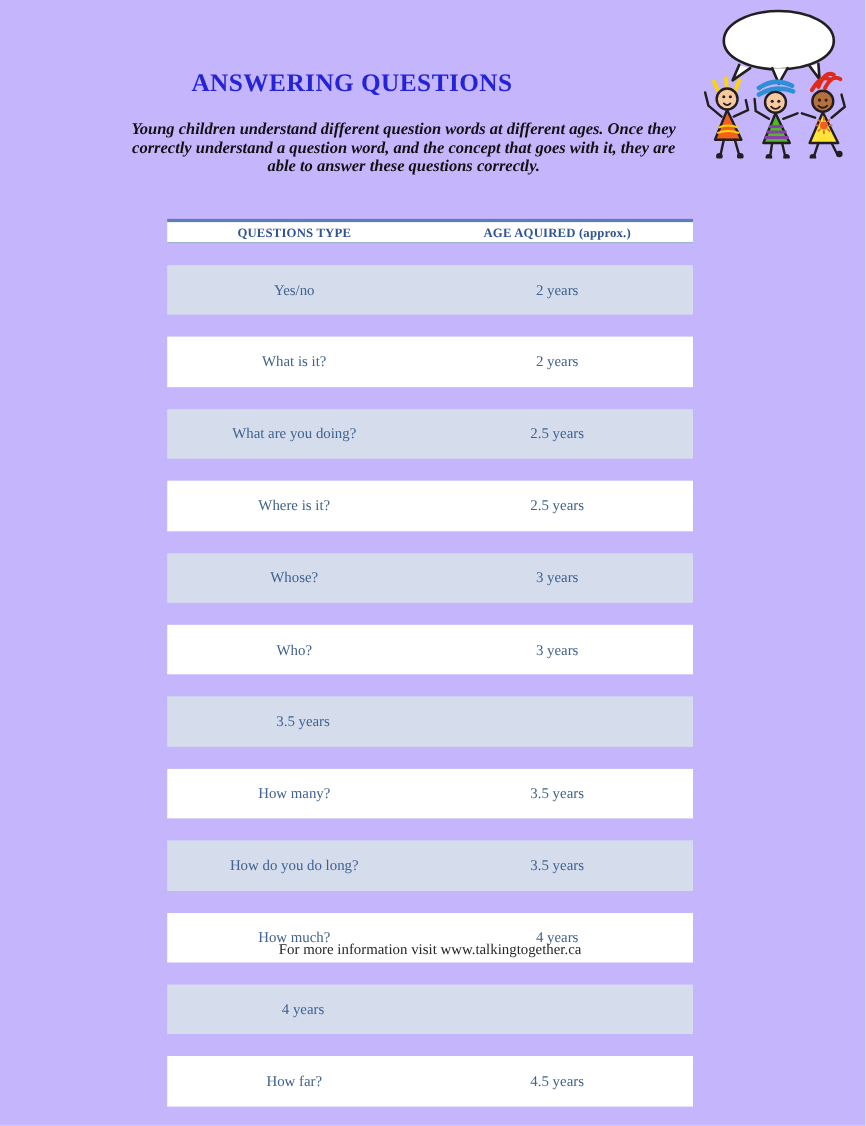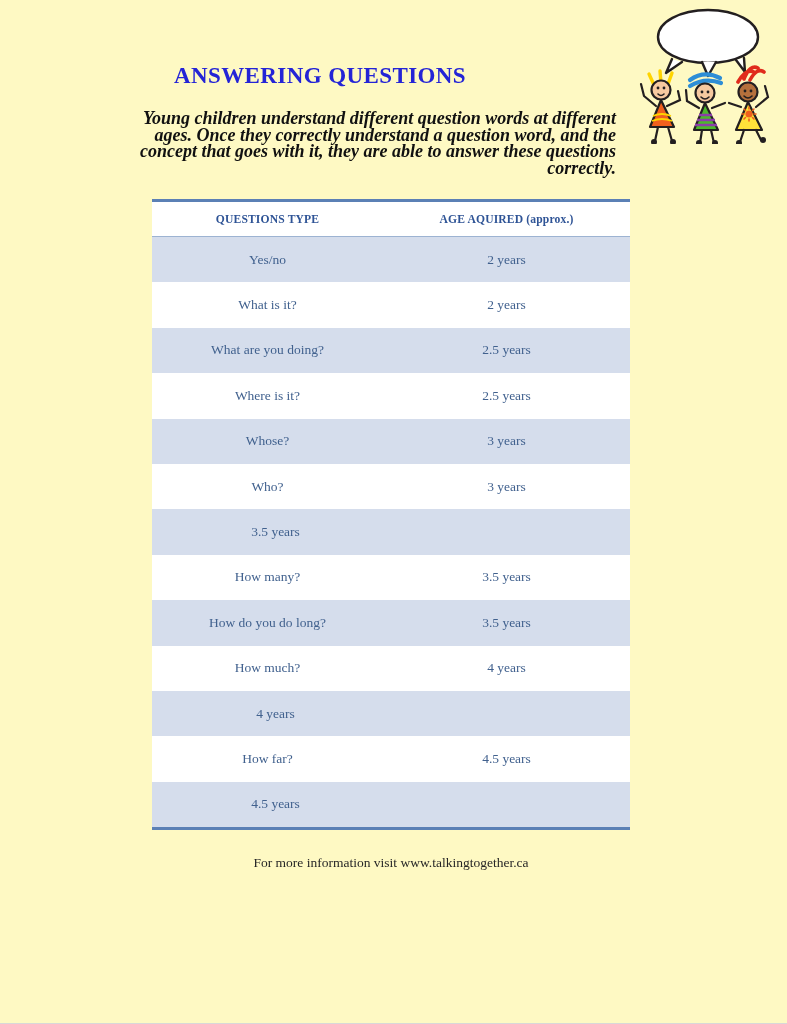--- a/index.html
+++ b/index.html
@@ -4,21 +4,21 @@
 <style>
   html, body {
     margin: 0;
     padding: 0;
     background: #ffffff;
   }
   .page {
     position: relative;
     width: 787px;
     height: 1024px;
-    background: #fef9c3;
+    background: #c4b5fd;
     overflow: hidden;
     font-family: "Liberation Serif", "DejaVu Serif", serif;
     border-bottom: 1px solid #d8d8d8;
     box-sizing: border-box;
   }
 
   
   .clipart {
     position: absolute;
     top: 4px;
@@ -41,26 +41,26 @@
     color: #2424d6;
     font-family: "Liberation Serif", "DejaVu Serif", serif;
   }
 
   
   .intro {
     position: absolute;
     top: 110px;
     left: 118px;
     width: 498px;
-    font-size: 18px;
+    font-size: 15px;
     line-height: 16.5px;
     font-weight: bold;
     font-style: italic;
     color: #111111;
-    text-align: right;
+    text-align: center;
   }
 
   
   .table-wrap {
     position: absolute;
     top: 199px;
     left: 152px;
     width: 478px;
   }
   .rule-top-thick {
@@ -69,40 +69,41 @@
   }
   .rule-thin {
     height: 1px;
     background: #9db3d2;
   }
   .rule-bottom-thick {
     height: 3px;
     background: #5b80b5;
   }
   .thead {
-    height: 34px;
+    height: 18px;
     display: flex;
     align-items: center;
     background: #ffffff;
   }
   .th {
     font-size: 11.6px;
     font-weight: bold;
     color: #2f5496;
     text-align: center;
     letter-spacing: 0.15px;
     font-family: "Liberation Serif", "DejaVu Serif", serif;
   }
   .col-q { width: 231px; }
   .col-a { width: 247px; }
 
   .row {
     display: flex;
     align-items: center;
     height: 45.4px;
+    margin-top: 20px;
   }
   .row.shaded { background: #d5ddec; }
   .row.plain  { background: #ffffff; }
 
   .cell {
     font-size: 13.5px;
     color: #41618e;
     text-align: center;
     font-family: "Liberation Serif", "DejaVu Serif", serif;
   }

